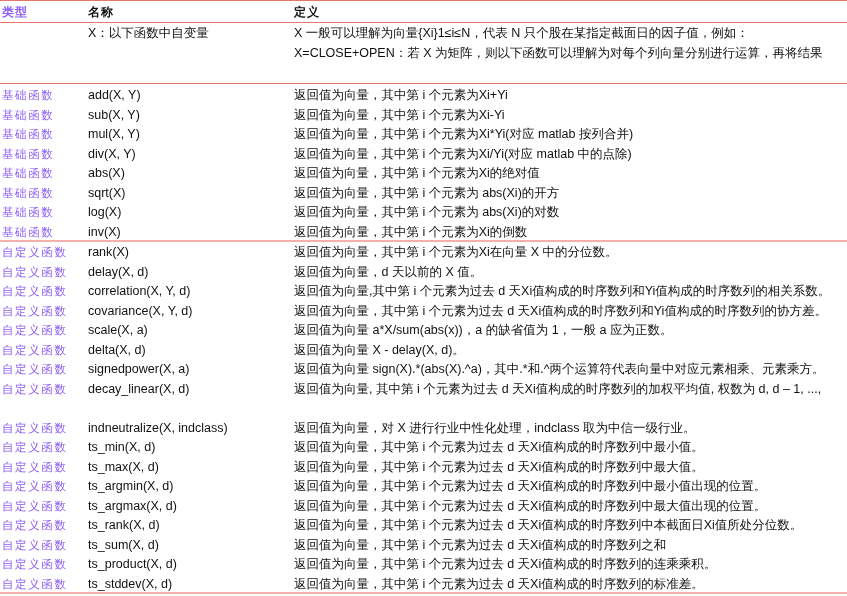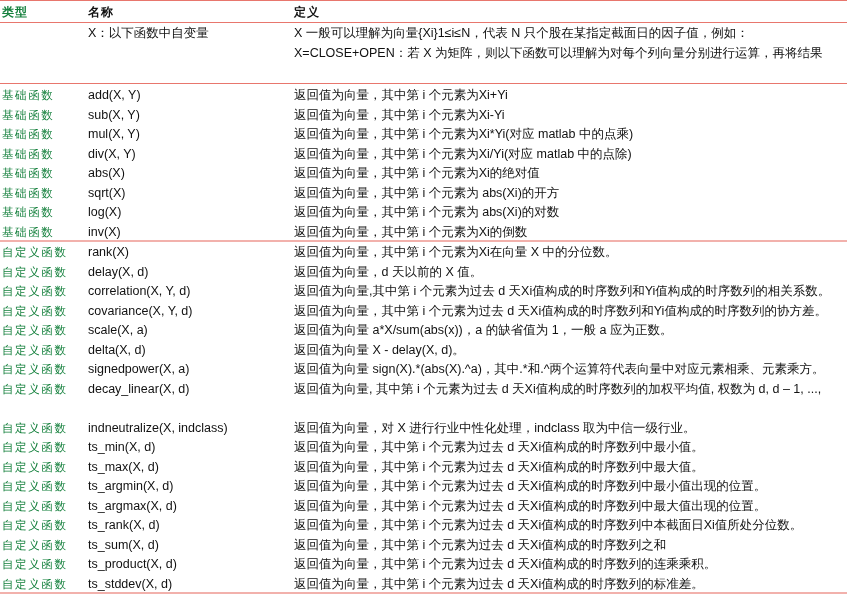--- a/index.html
+++ b/index.html
@@ -34,21 +34,21 @@
       left: 0;
       width: 847px;
       font-size: 12.5px;
       line-height: 19.5px;
     }
     .cell {
       position: absolute;
       top: 0;
       white-space: nowrap;
     }
-    .c-type { left: 2px; font-family: "DejaVu Serif", serif; font-size: 11.5px; letter-spacing: 1.6px; color: #15803d; }
+    .c-type { left: 2px; font-family: "DejaVu Serif", serif; font-size: 11.5px; letter-spacing: 1.6px; color: #8b5cf6; }
     .c-name { left: 88px; }
     .c-def  { left: 294px; width: 548px; white-space: normal; }
     .header .cell {
       font-weight: bold;
       font-family: "DejaVu Serif", serif;
       font-size: 12px;
       letter-spacing: 1px;
     }
     .rule {
       position: absolute;
@@ -90,21 +90,21 @@
         <div class="cell c-def">返回值为向量，其中第 i 个元素为Xi+Yi</div>
       </div>
       <div class="row" style="top: 105.5px;">
         <span class="cell c-type">基础函数</span>
         <span class="cell c-name">sub(X, Y)</span>
         <div class="cell c-def">返回值为向量，其中第 i 个元素为Xi-Yi</div>
       </div>
       <div class="row" style="top: 125px;">
         <span class="cell c-type">基础函数</span>
         <span class="cell c-name">mul(X, Y)</span>
-        <div class="cell c-def">返回值为向量，其中第 i 个元素为Xi*Yi(对应 matlab 中的点乘)</div>
+        <div class="cell c-def">返回值为向量，其中第 i 个元素为Xi*Yi(对应 matlab 按列合并)</div>
       </div>
       <div class="row" style="top: 144.5px;">
         <span class="cell c-type">基础函数</span>
         <span class="cell c-name">div(X, Y)</span>
         <div class="cell c-def">返回值为向量，其中第 i 个元素为Xi/Yi(对应 matlab 中的点除)</div>
       </div>
       <div class="row" style="top: 164px;">
         <span class="cell c-type">基础函数</span>
         <span class="cell c-name">abs(X)</span>
         <div class="cell c-def">返回值为向量，其中第 i 个元素为Xi的绝对值</div>

